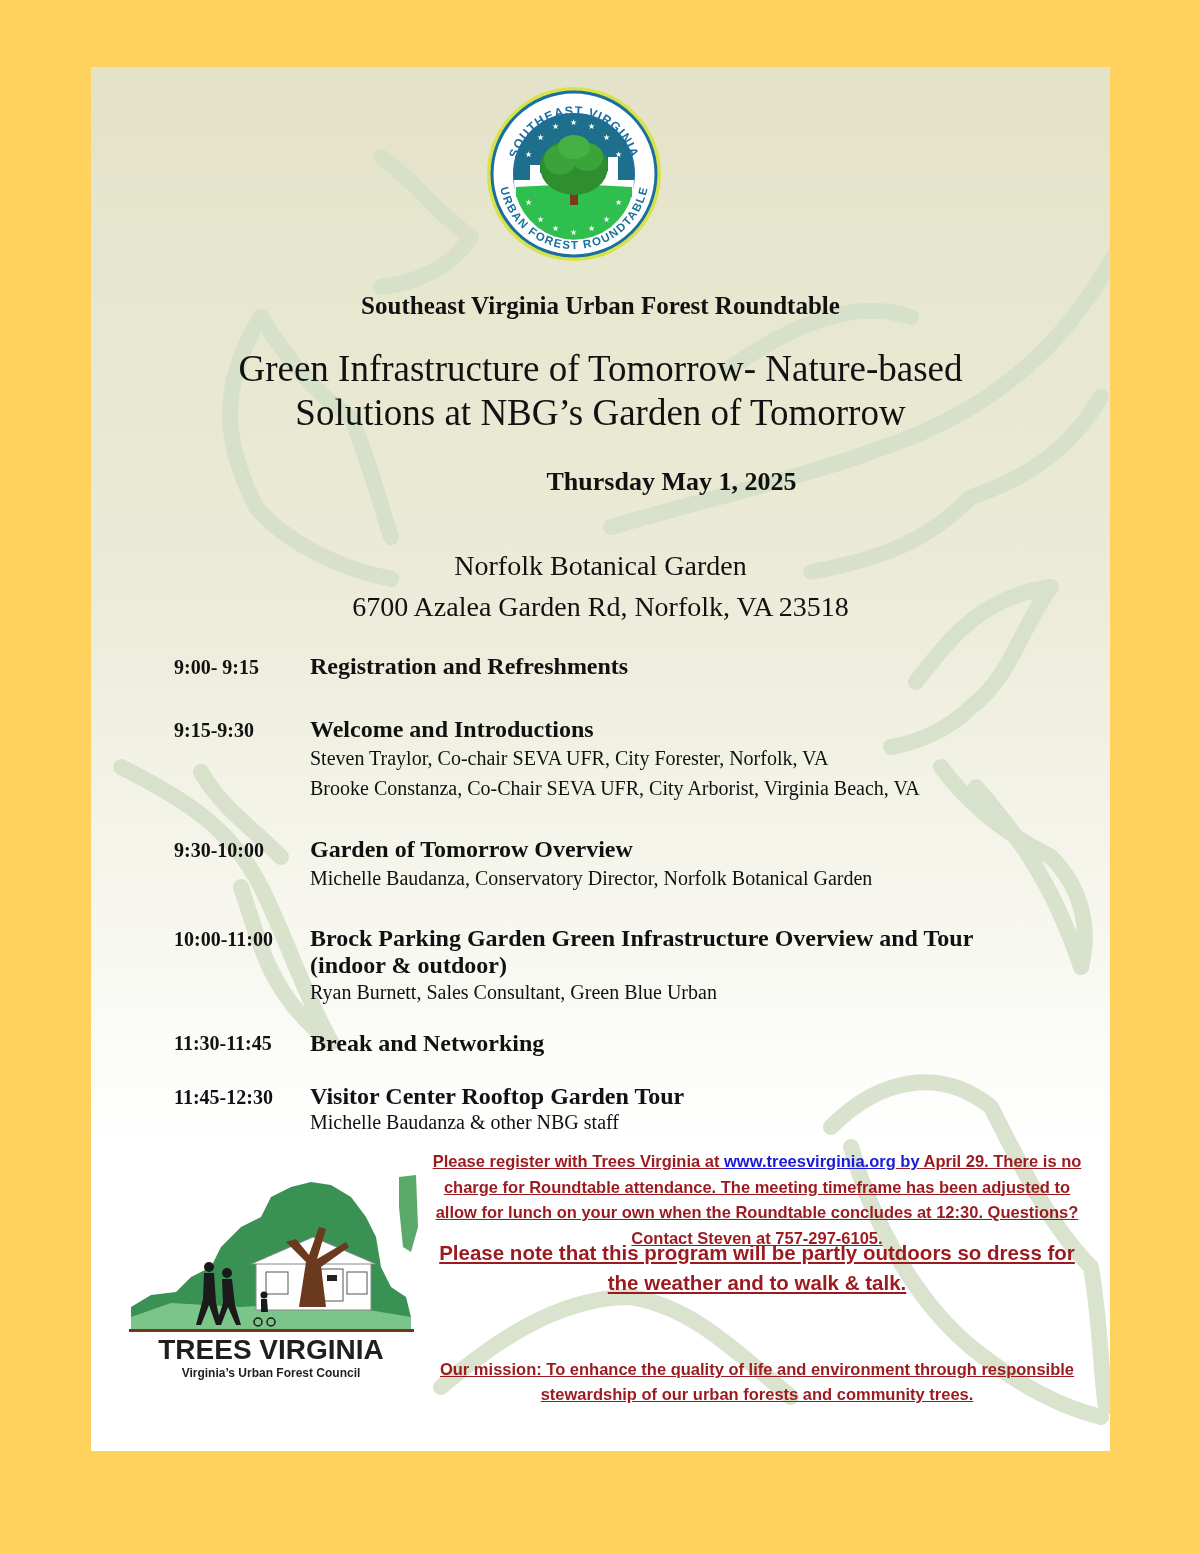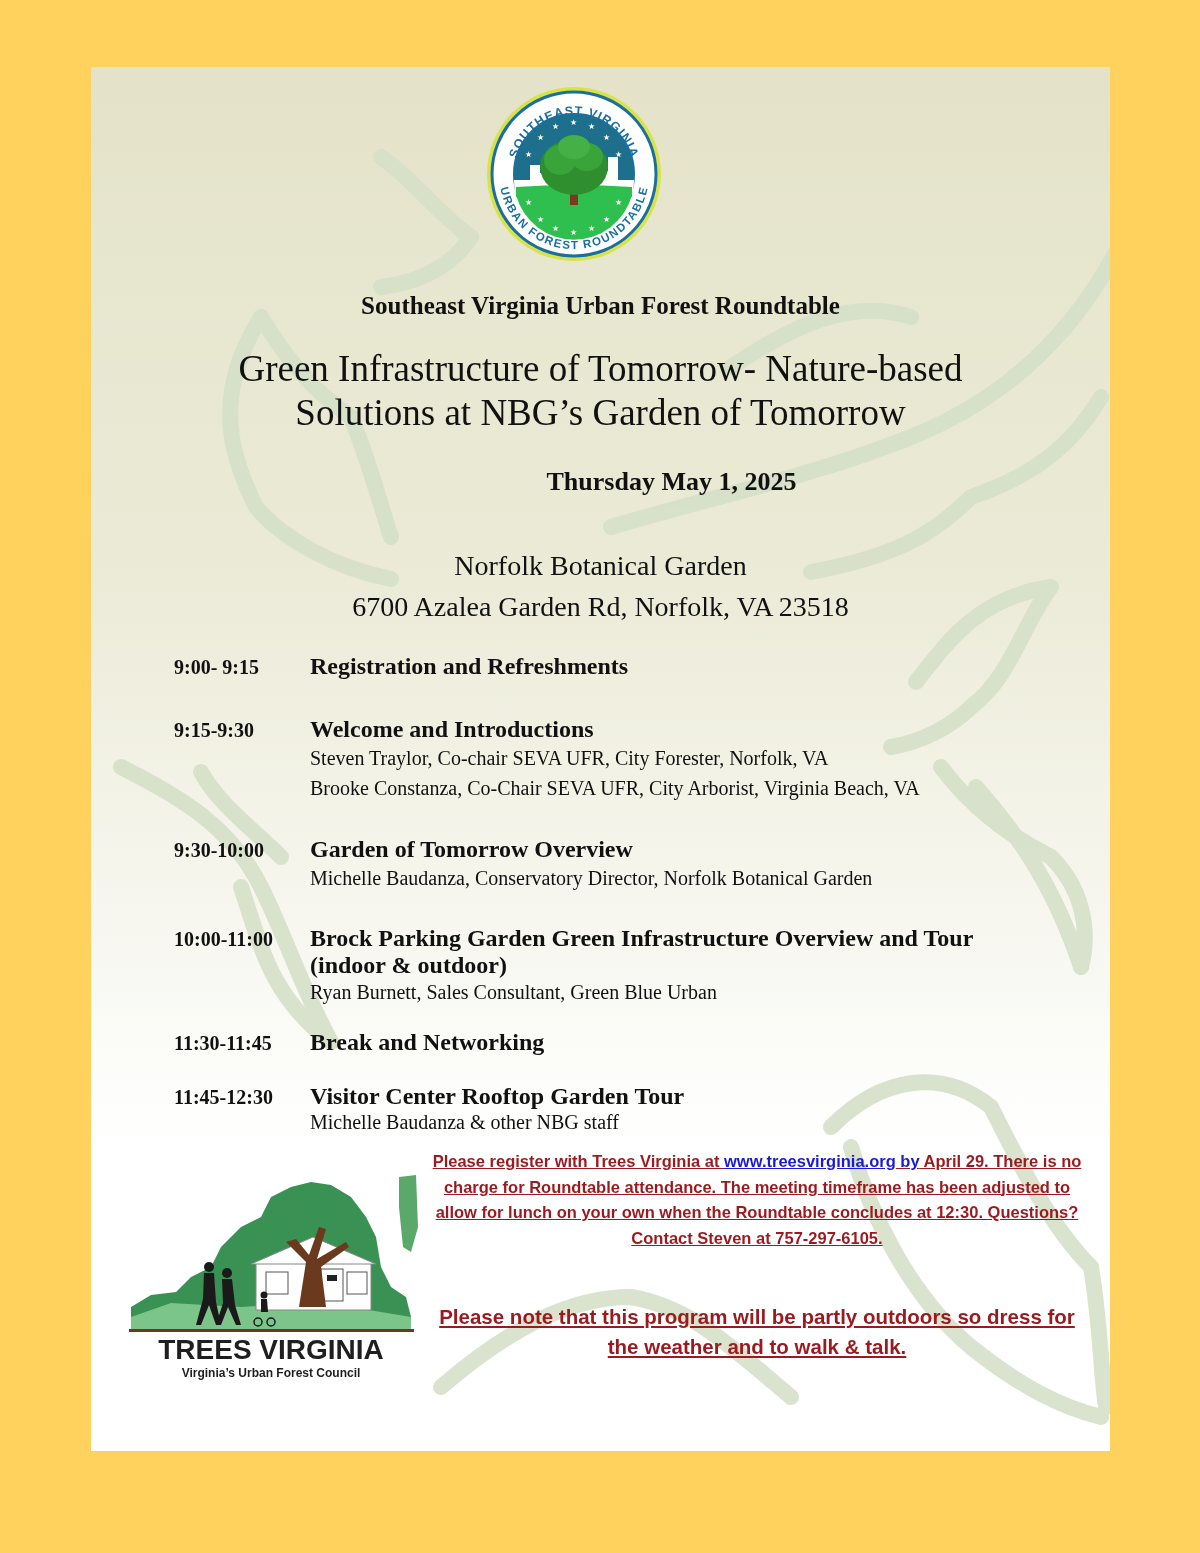--- a/index.html
+++ b/index.html
@@ -40,21 +40,21 @@
   .ag-body { flex: 1; }
   .ag-title { font-weight: bold; font-size: 24px; line-height: 27px; color: #111; }
   .ag-sub { font-size: 20px; line-height: 30px; color: #111; }
   .tv-logo { left: 30px; top: 1100px; width: 300px; height: 215px; }
   .notice {
     position: absolute; left: 330px; width: 672px;
     font-family: "Liberation Sans", sans-serif; font-weight: bold;
     color: #9b1a1f; text-align: center; text-decoration: underline;
   }
   .n1 { top: 1082px; font-size: 16.5px; line-height: 25.5px; }
-  .n2 { top: 1235px; font-size: 20.5px; line-height: 30px; font-weight: bold; }
+  .n2 { top: 1171px; font-size: 20.5px; line-height: 30px; font-weight: bold; }
   .n3 { top: 1290px; font-size: 16.5px; line-height: 25px; }
   .link { color: #1a1ad6; text-decoration: underline; }
   .blue { color: #1a1ad6; }
 </style>
 </head>
 <body>
 
 <div class="flyer">
 
   <svg class="leaves" viewBox="0 0 1019 1384">
@@ -160,21 +160,21 @@
         <div class="ag-sub">Michelle Baudanza, Conservatory Director, Norfolk Botanical Garden</div>
       </div>
     </div>
     <div class="ag-row" style="margin-bottom:24px;">
       <div class="ag-time">10:00-11:00</div>
       <div class="ag-body">
         <div class="ag-title">Brock Parking Garden Green Infrastructure Overview and Tour (indoor &amp; outdoor)</div>
         <div class="ag-sub" style="line-height:26px;">Ryan Burnett, Sales Consultant, Green Blue Urban</div>
       </div>
     </div>
-    <div class="ag-row" style="margin-bottom:26px;">
+    <div class="ag-row" style="margin-bottom:26px;align-items:flex-end;">
       <div class="ag-time">11:30-11:45</div>
       <div class="ag-body">
         <div class="ag-title">Break and Networking</div>
       </div>
     </div>
     <div class="ag-row">
       <div class="ag-time">11:45-12:30</div>
       <div class="ag-body">
         <div class="ag-title">Visitor Center Rooftop Garden Tour</div>
         <div class="ag-sub" style="line-height:24px;">Michelle Baudanza &amp; other NBG staff</div>
@@ -211,13 +211,14 @@
     <text x="150" y="192" text-anchor="middle" font-family="Liberation Sans, sans-serif" font-weight="bold" font-size="28" fill="#1f1f1f">TREES VIRGINIA</text>
     <text x="150" y="210" text-anchor="middle" font-family="Liberation Sans, sans-serif" font-weight="bold" font-size="12" fill="#1f1f1f">Virginia’s Urban Forest Council</text>
   </svg>
 
   <div class="notice n1">
     <span>Please register with Trees Virginia at </span><a class="link">www.treesvirginia.org</a><span class="blue"> by</span><span> April 29. There is no charge for Roundtable attendance. The meeting timeframe has been adjusted to allow for lunch on your own when the Roundtable concludes at 12:30. Questions? Contact Steven at 757-297-6105.</span>
   </div>
 
   <div class="notice n2">Please note that this program will be partly outdoors so dress for the weather and to walk &amp; talk.</div>
 
+  <div class="notice n3">Our mission: To enhance the quality of life and environment through responsible stewardship of our urban forests and community trees.</div>
 </div>
 
 </body></html>

